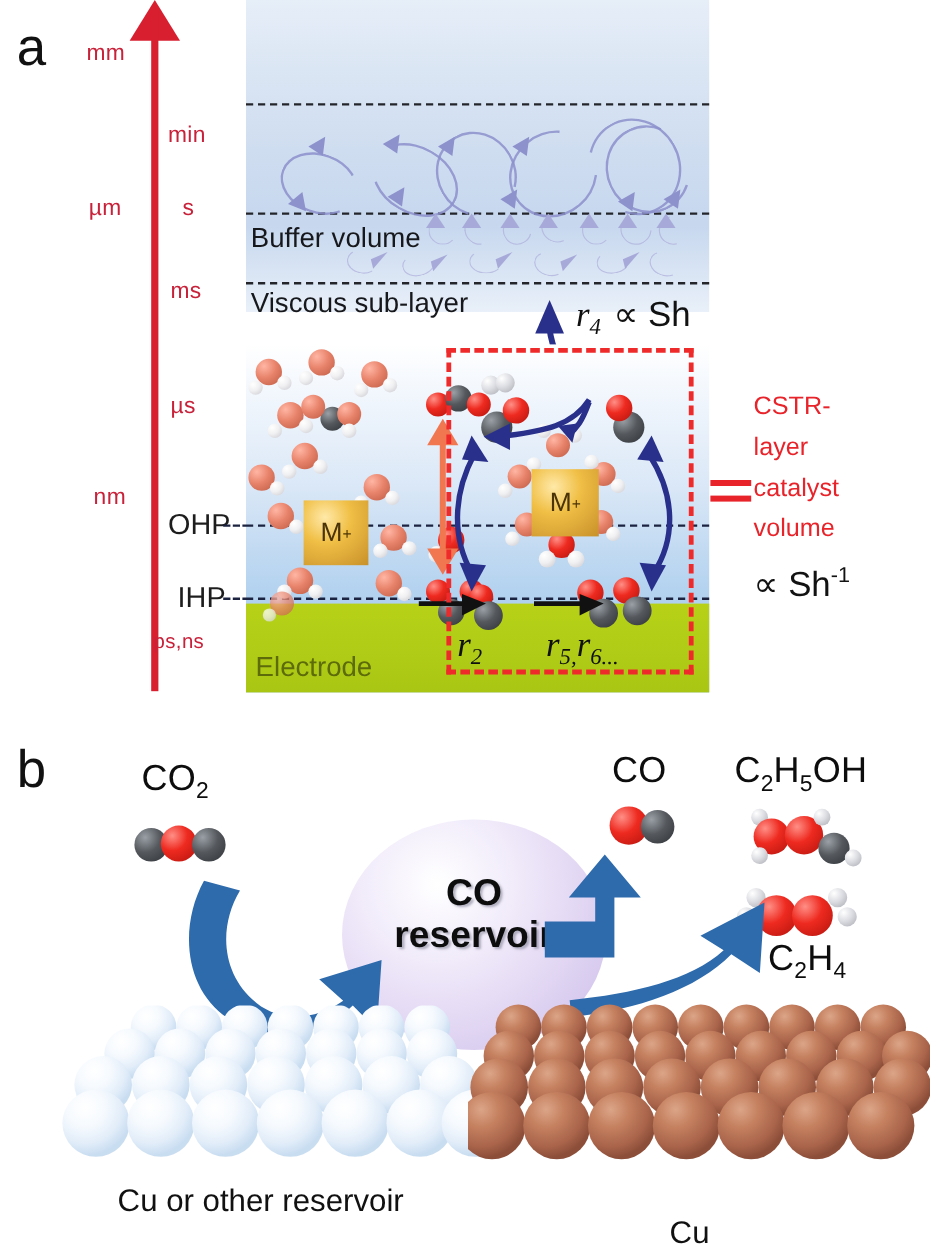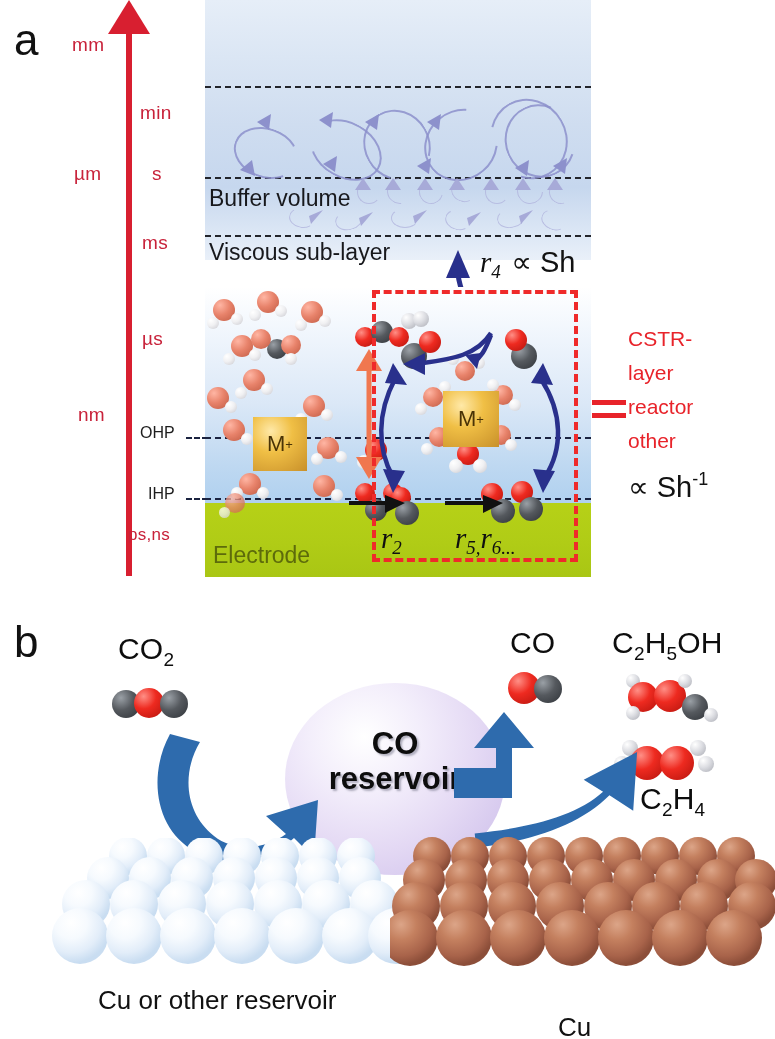--- a/index.html
+++ b/index.html
@@ -12,21 +12,21 @@
   .panel-letter{font-size:44px;font-weight:400;color:#111;line-height:1;
                 font-family:"Liberation Sans", sans-serif;}
 
   
   #axis-arrow{left:126px;top:6px;width:6px;height:570px;background:#d81f30;}
   #axis-head{left:108px;top:0px;width:0;height:0;
              border-left:21px solid transparent;border-right:21px solid transparent;
              border-bottom:34px solid #d81f30;}
   .axis-lab{color:#c8223a;font-size:19px;font-weight:400;letter-spacing:.3px;}
   .axis-lab.small{font-size:17px;}
-  .hp-lab{color:#1d1d1d;font-size:16px;}
+  .hp-lab{color:#1d1d1d;font-size:24px;}
 
   
   #stack{left:205px;top:0px;width:386px;height:260px;
          background:linear-gradient(to bottom,#e6eef8 0%,#dbe6f4 22%,#cfddf0 48%,#c6d7ee 72%,#e9f0f9 100%);}
   .stack-div{position:absolute;left:0;width:100%;height:0;
              border-top:2px dashed #23252b;}
   .layer-text{font-size:23px;color:#17181c;letter-spacing:0px;}
 
   
   .swirl{position:absolute;border:2px solid #8d91cc;border-radius:50%;
@@ -324,22 +324,22 @@
 
 <div class="abs" id="cstr-box"></div>
 
 <div class="abs" id="eqsign">
   <div style="top:0;"></div>
     <div style="top:13px;"></div>
 </div>
 
 <div class="abs cstr-text" style="left:628px;top:328px;width:142px;">CSTR-</div>
 <div class="abs cstr-text" style="left:628px;top:362px;width:142px;">layer</div>
-<div class="abs cstr-text" style="left:628px;top:396px;width:142px;">reactor</div>
-<div class="abs cstr-text" style="left:628px;top:430px;width:142px;">other</div>
+<div class="abs cstr-text" style="left:628px;top:396px;width:142px;">catalyst</div>
+<div class="abs cstr-text" style="left:628px;top:430px;width:142px;">volume</div>
 <div class="abs" style="left:628px;top:470px;width:142px;">
   <span class="sh-text">∝ Sh</span><span class="sh-text" style="font-size:18px;position:relative;top:-12px;">-1</span>
 </div>
 
 <div class="abs panel-letter" style="left:14px;top:620px;">b</div>
 
 <div class="abs chem-lab" style="left:118px;top:632px;">
   <span>CO</span><sub>2</sub>
 </div>
 <div class="abs" style="left:112px;top:688px;width:78px;height:30px;">

